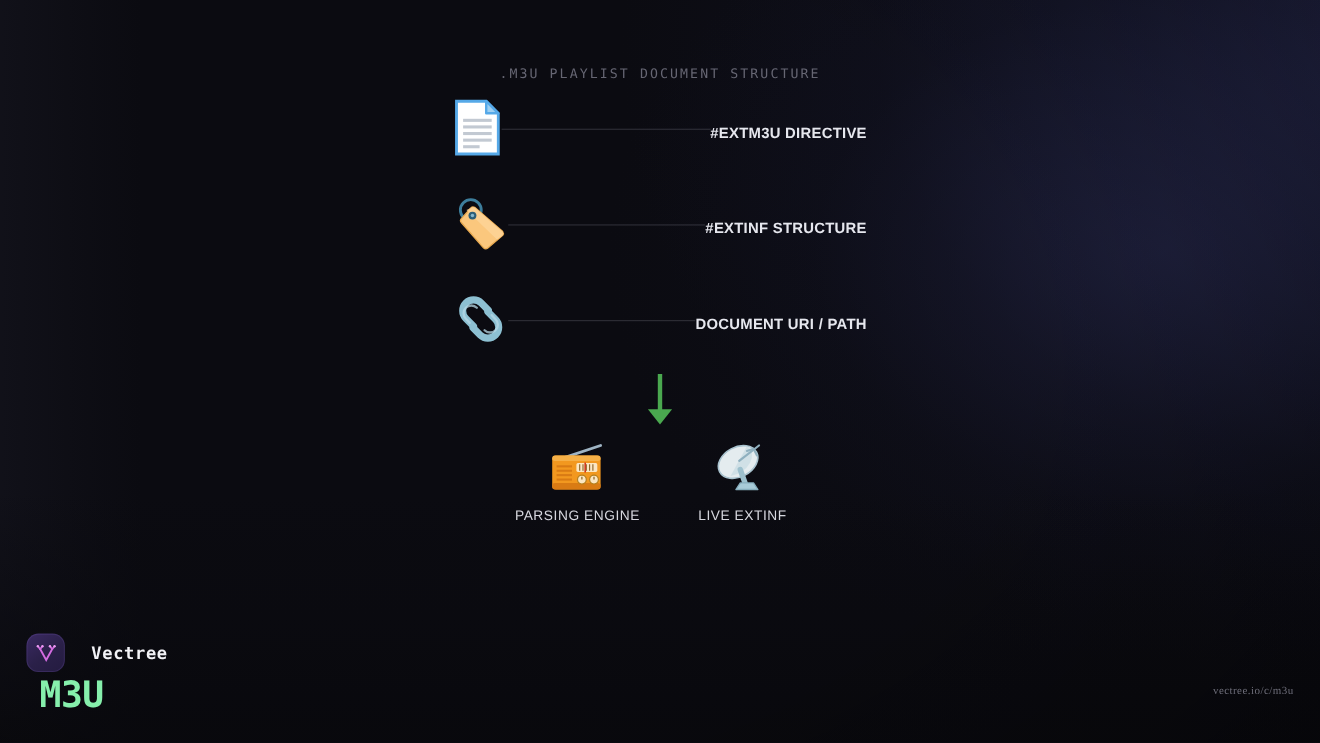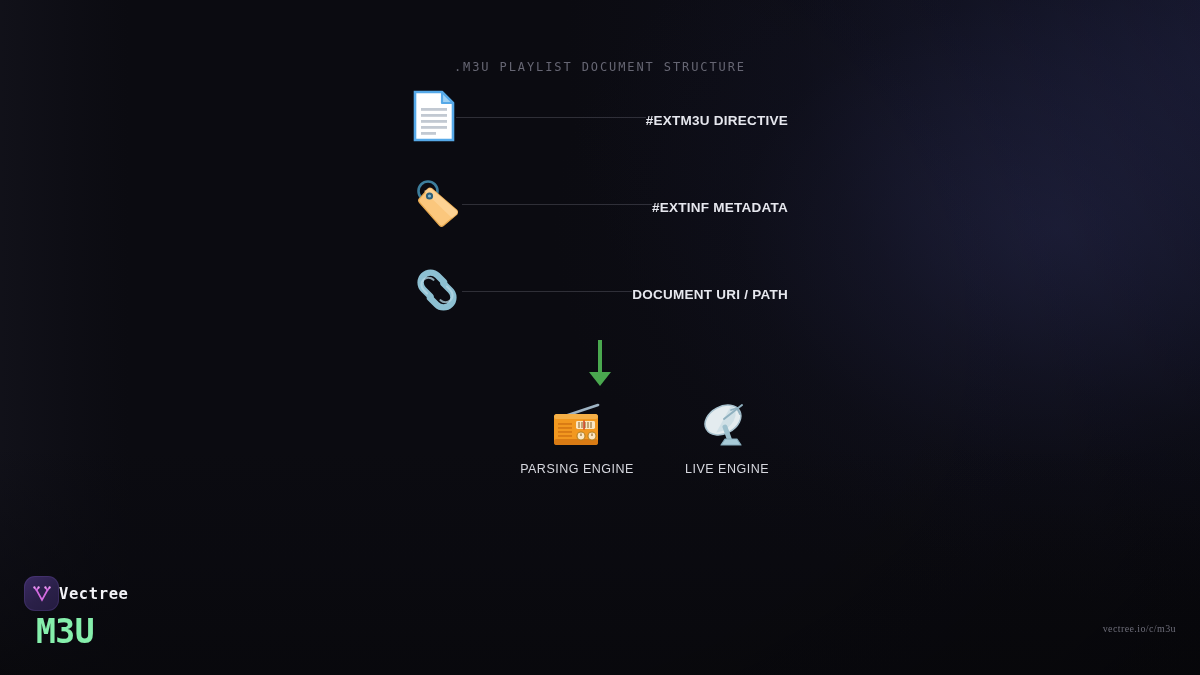--- a/index.html
+++ b/index.html
@@ -137,25 +137,25 @@
     transform:translateX(-50%);
     width:0; height:0;
     border-left:11px solid transparent;
     border-right:11px solid transparent;
     border-top:14px solid #4aa84f;
   }
 
   
   .outputs {
     position:absolute;
-    left:632px; top:400px;
+    left:600px; top:400px;
     transform:translateX(-50%);
     width:340px;
     display:flex;
-    justify-content:flex-end;
+    justify-content:center;
   }
   .output {
     width:150px;
     display:flex;
     flex-direction:column;
     align-items:center;
   }
   .output-icon {
     height:50px;
     display:flex;
@@ -169,21 +169,21 @@
     letter-spacing:0.5px;
     white-space:nowrap;
   }
 
   
   .brand {
     position:absolute;
     left:24px; top:576px;
     display:flex;
     align-items:center;
-    gap:0;
+    gap:24px;
   }
   .brand-mark {
     width:35px; height:35px;
     border-radius:11px;
     background:linear-gradient(145deg,#3b2a63 0%,#2a2048 55%,#241b40 100%);
     display:flex; align-items:center; justify-content:center;
     box-shadow:0 0 0 1px rgba(120,90,180,0.22) inset;
   }
   .brand-name {
     font-family:"DejaVu Sans Mono", monospace;
@@ -253,21 +253,21 @@
       <div class="layer-icon">
         <svg width="50" height="52" viewBox="0 0 50 52" aria-hidden="true">
           <circle cx="16" cy="14" r="9.5" fill="none" stroke="#3d7e9c" stroke-width="2.6"></circle>
           <path d="M19.5 11.5 L45 33.5 A3 3 0 0 1 45 37 L31.5 48.5 A3 3 0 0 1 27.5 48.3 L7.5 25.5 A3 3 0 0 1 7.8 21.3 L16 12 A3 3 0 0 1 19.5 11.5 Z" fill="#fbc77d" stroke="#e8a94f" stroke-width="1.2"></path>
           <path d="M19.5 11.5 L45 33.5 A3 3 0 0 1 45 37 L40 41 L12 14 L16 12 A3 3 0 0 1 19.5 11.5 Z" fill="#fdd69b" opacity="0.75"></path>
           <circle cx="17.5" cy="19" r="3.6" fill="#2d5f78"></circle>
           <circle cx="17.5" cy="19" r="1.6" fill="#86b6cc"></circle>
         </svg>
       </div>
       <div class="layer-rule"></div>
-      <div class="layer-label">#EXTINF METADATA</div>
+      <div class="layer-label">#EXTINF STRUCTURE</div>
     </div>
 
     <div class="layer-gap"></div>
 
     <div class="layer">
       <div class="layer-icon">
         <svg width="50" height="50" viewBox="0 0 50 50" aria-hidden="true">
           <g fill="none" stroke="#8dc0d2" stroke-width="6.4" stroke-linecap="round">
             <path d="M18.5 31.5 L11.5 24.5 A9.6 9.6 0 0 1 25.5 10.5 L32 17"></path>
             <path d="M31.5 18.5 L38.5 25.5 A9.6 9.6 0 0 1 24.5 39.5 L18 33"></path>
@@ -328,21 +328,21 @@
         <svg width="52" height="48" viewBox="0 0 52 48" aria-hidden="true">
           <ellipse cx="22" cy="19" rx="19" ry="13.5" transform="rotate(-28 22 19)" fill="#e4ecef" stroke="#a9c3cf" stroke-width="1.5"></ellipse>
           <path d="M10 27 A19 13.5 0 0 0 36 10 Z" transform="rotate(-28 22 19)" fill="#c8dbe3" opacity="0.7"></path>
           <path d="M23 18 L41 4" stroke="#8fb0bf" stroke-width="2" stroke-linecap="round"></path>
           <path d="M36 7 L39 13" stroke="#8fb0bf" stroke-width="1.8" stroke-linecap="round"></path>
           <path d="M36 7 L30 9" stroke="#8fb0bf" stroke-width="1.8" stroke-linecap="round"></path>
           <path d="M24 26 L29 40" stroke="#9dc0cd" stroke-width="5" stroke-linecap="round"></path>
           <path d="M20 44 H40 L36 38 H24 Z" fill="#a8cbd8" stroke="#87aebd" stroke-width="1.2" stroke-linejoin="round"></path>
         </svg>
       </div>
-      <div class="output-label">LIVE ENGINE</div>
+      <div class="output-label">LIVE EXTINF</div>
     </div>
   </div>
 
   <div class="brand">
     <div class="brand-mark">
       <svg width="22" height="22" viewBox="0 0 22 22" aria-hidden="true">
         <g stroke="#d36be0" stroke-width="1.7" stroke-linecap="round" fill="none">
           <path d="M5.5 7 L11 17 L16.5 7"></path>
           <path d="M5.5 7 L3.4 4.6"></path>
           <path d="M5.5 7 L7.6 4.6"></path>

